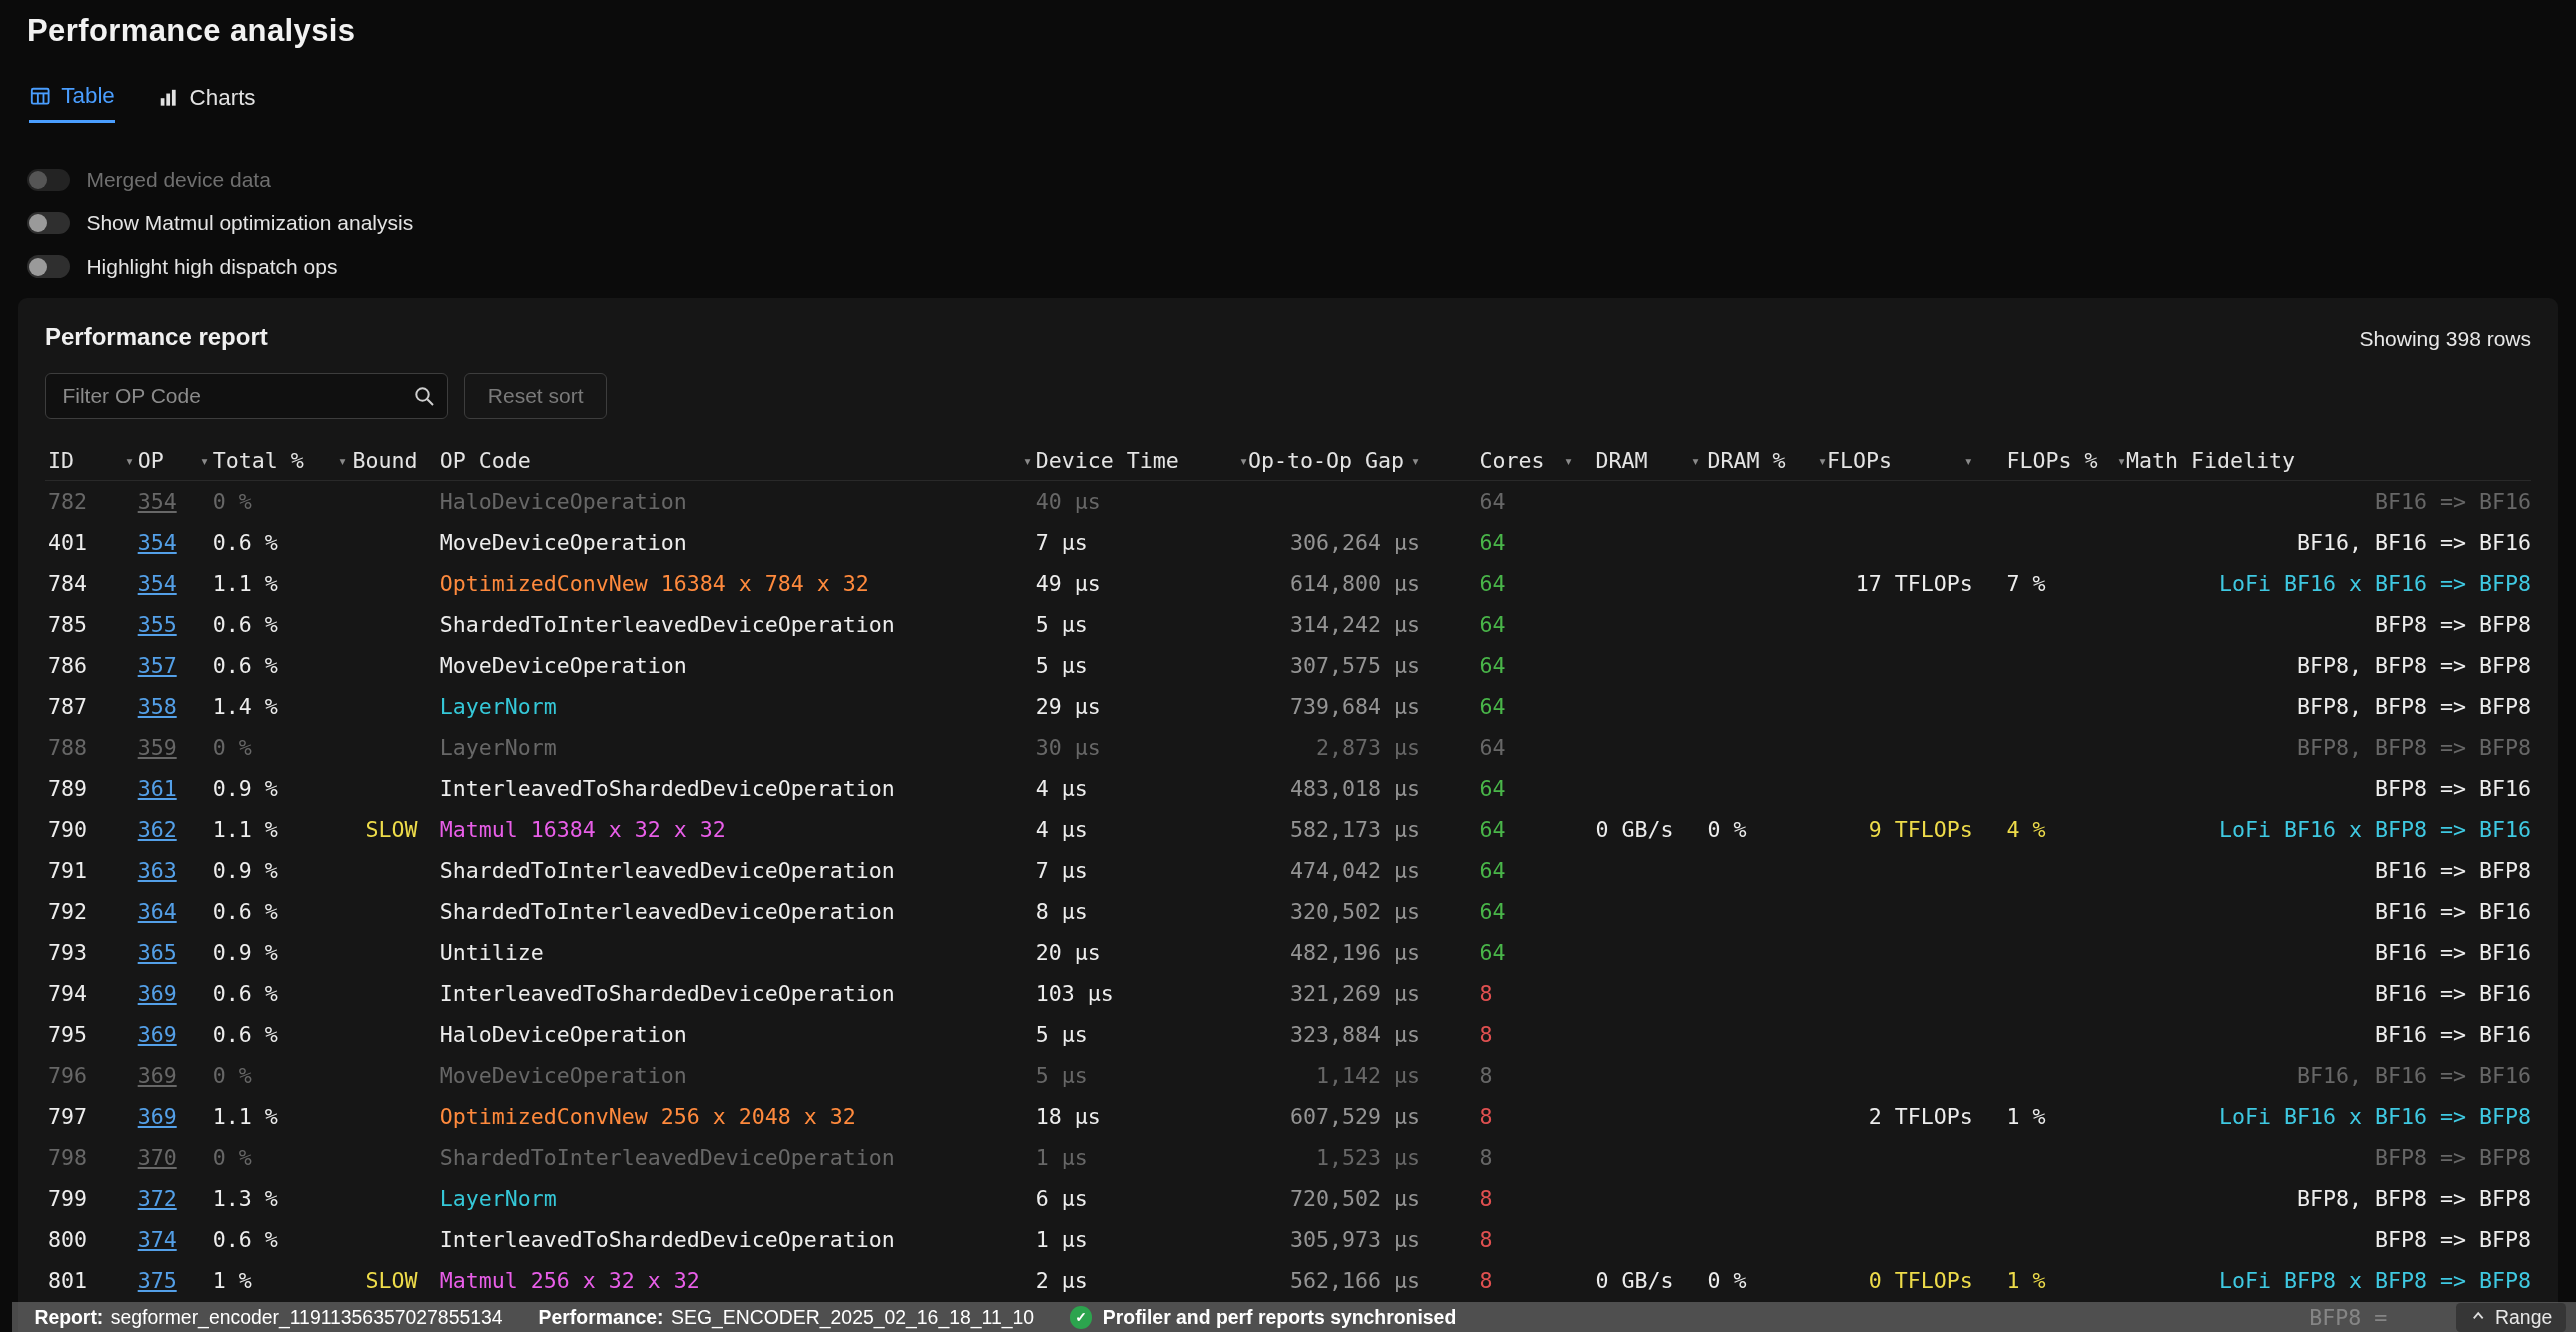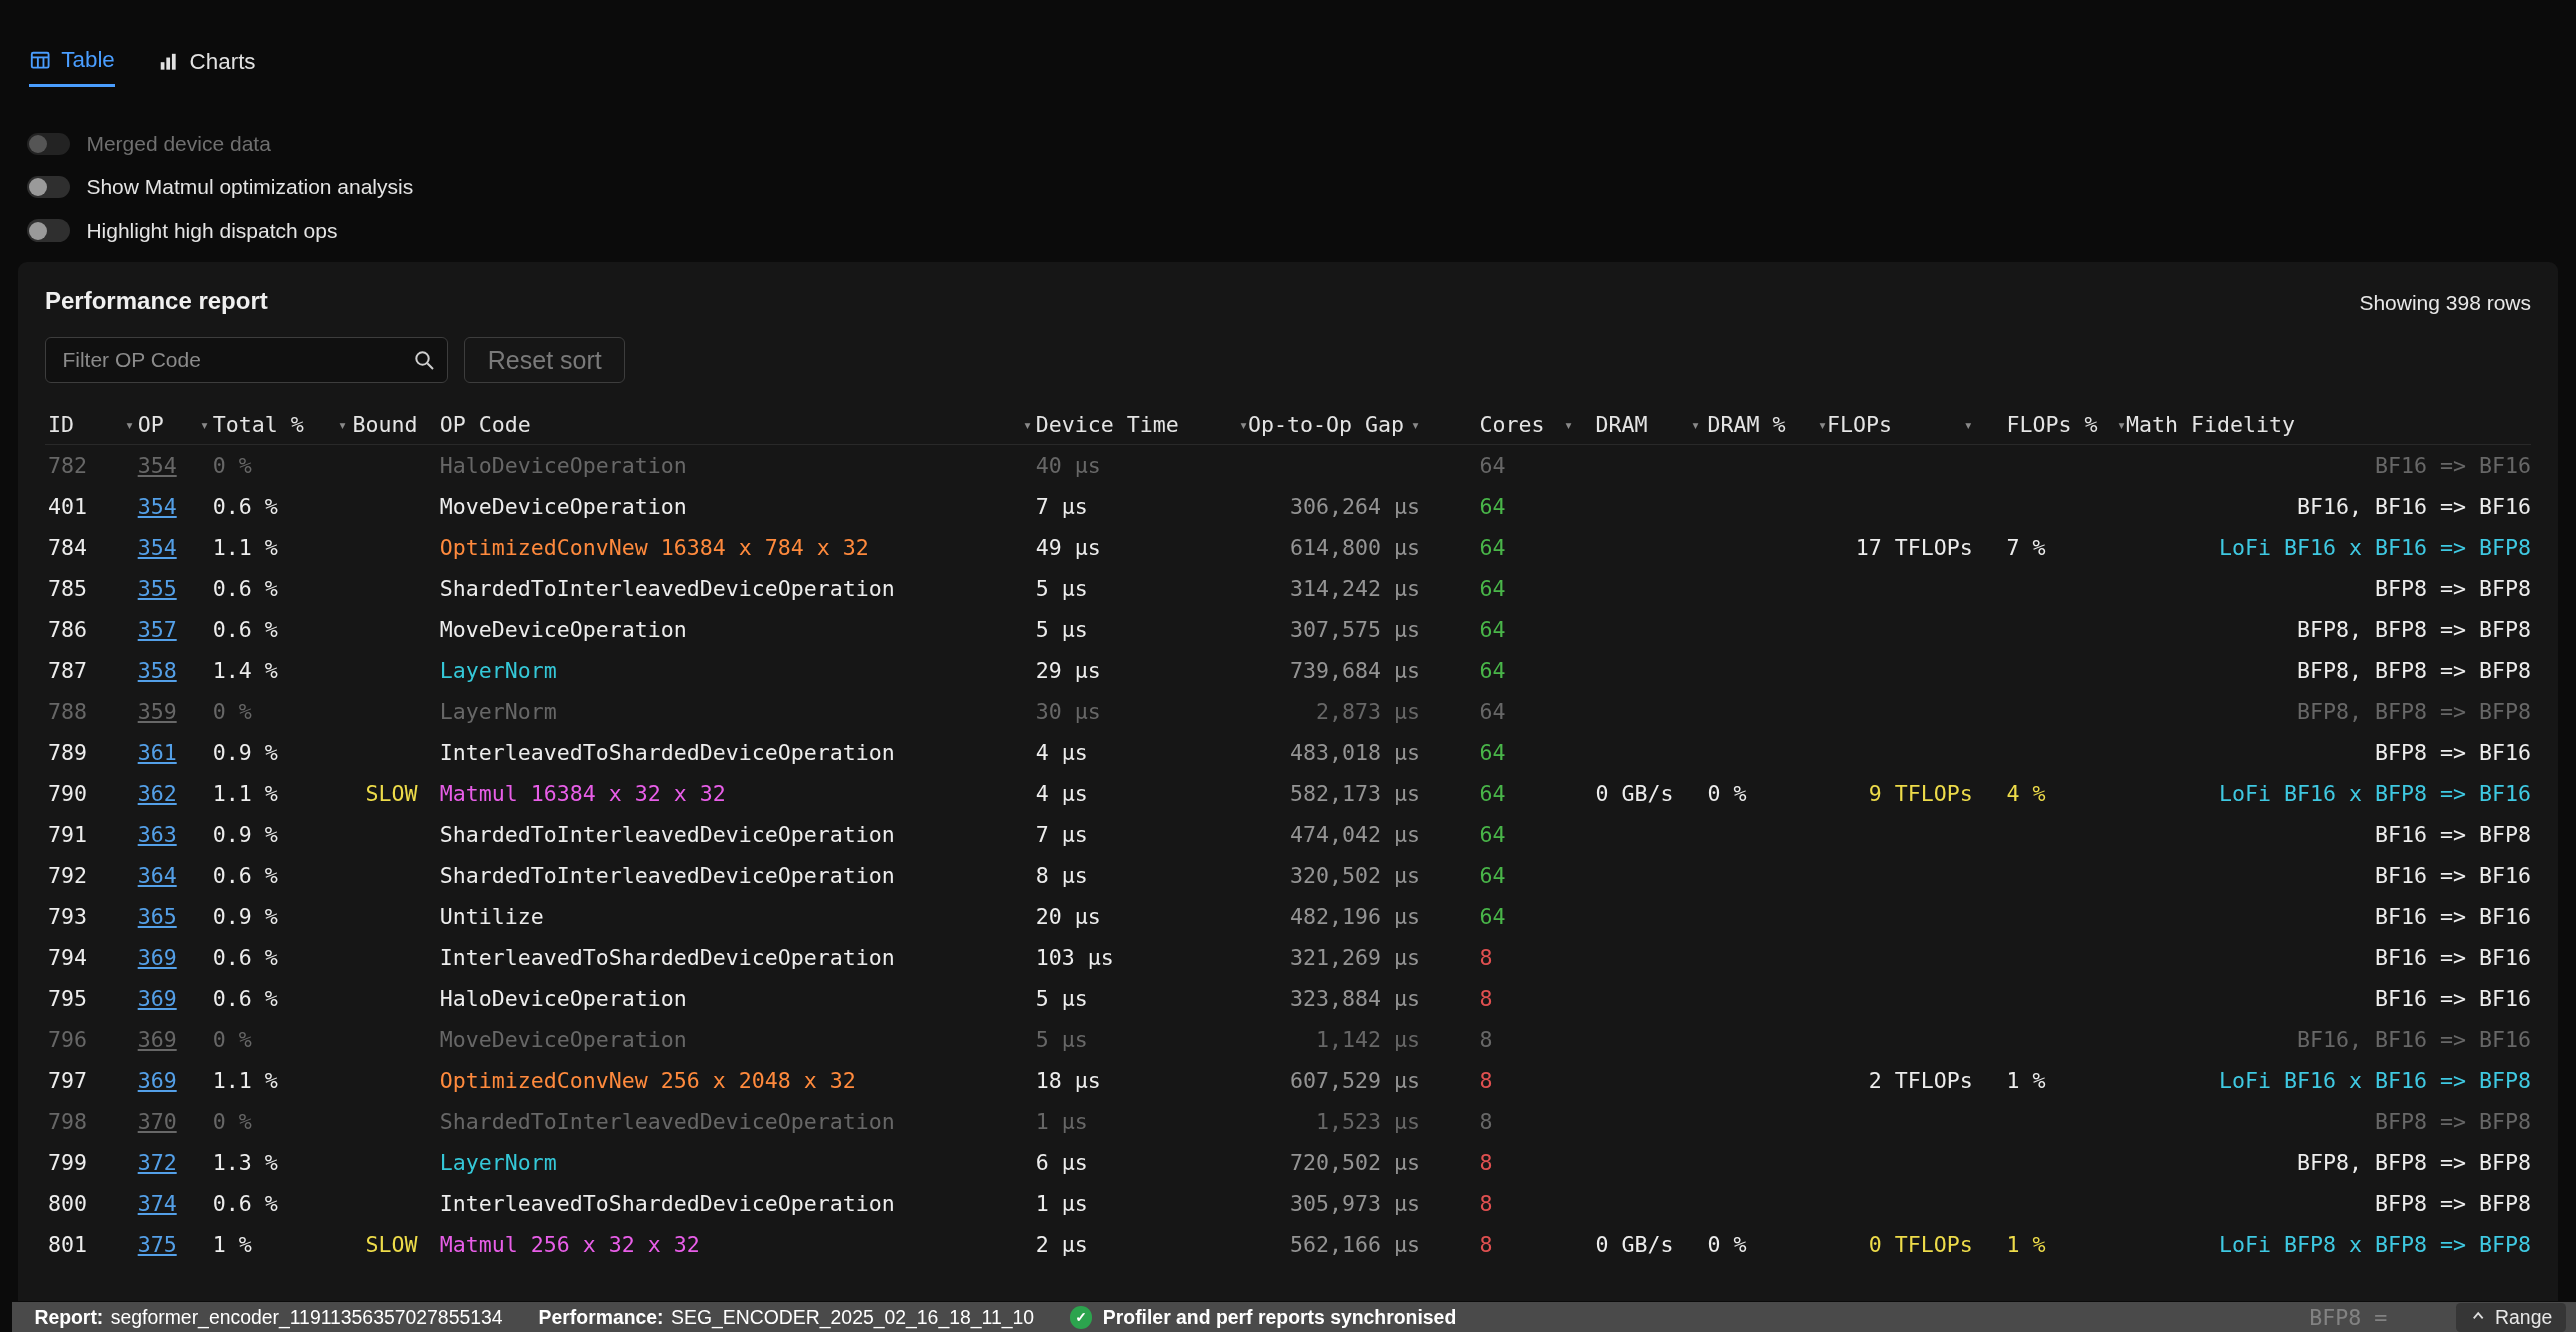--- a/index.html
+++ b/index.html
@@ -34,21 +34,21 @@
   .rows-summary { font-size:21px; color:#e8e8e8; }
 
   .controls { display:flex; gap:16.4px; margin-top:22.4px; align-items:center; }
   .search-wrap { position:relative; width:403px; }
   .search-wrap input { width:100%; height:46px; background:#101010; border:0.7px solid #3d3d3d;
     border-radius:6px; color:#e0e0e0; font-size:21px; padding:0 48px 0 16.4px;
     font-family:"Liberation Sans", sans-serif; outline:none; }
   .search-wrap input::placeholder { color:#8b8b8b; }
   .search-icon { position:absolute; right:12px; top:50%; transform:translateY(-50%); display:flex; cursor:pointer; }
   .reset-btn { height:46px; padding:0 22.4px; background:transparent; border:0.7px solid #3d3d3d;
-    border-radius:6px; color:#7a7a7a; font-size:25px; font-family:"Liberation Sans", sans-serif; cursor:pointer; }
+    border-radius:6px; color:#7a7a7a; font-size:21px; font-family:"Liberation Sans", sans-serif; cursor:pointer; }
 
   .thead { display:flex; margin-top:22.4px; height:39px; align-items:center;
     font-family:"DejaVu Sans Mono", monospace; font-size:21.6px; color:#e4e4e4;
     border-bottom:0.7px solid #292929; white-space:nowrap; }
   .hc { display:flex; align-items:center; justify-content:space-between; height:100%; }
   .caret { font-size:15px; color:#8a8a8a; margin-left:6px; }
 
   .tbody .row { display:flex; height:41px; align-items:center;
     font-family:"DejaVu Sans Mono", monospace; font-size:21.6px; color:#ededed; white-space:nowrap; }
   .cell { overflow:hidden; }
@@ -90,20 +90,21 @@
     display:flex; align-items:center; justify-content:center; font-size:14px; color:#fff; font-weight:700; }
   .ghost { margin-left:auto; font-family:"DejaVu Sans Mono", monospace; font-size:21.6px;
     color:rgba(235,235,235,0.35); margin-right:33px; }
   .range-btn { display:flex; align-items:center; gap:9px; background:#363636; border-radius:4.5px;
     padding:3px 13.4px; color:#e8e8e8; cursor:pointer; font-size:19.4px; }
 </style>
 </head>
 <body>
 
 <div class="top">
+  <h1>Performance analysis</h1>
 
   <div class="tabs">
     <div class="tab active">
       <span>
         <svg width="22.4" height="22.4" viewBox="0 0 24 24" fill="none" stroke="currentColor" stroke-width="2">
           <rect x="3" y="4" width="18" height="16" rx="1.5"></rect>
           <line x1="3" y1="9" x2="21" y2="9"></line>
           <line x1="9.5" y1="9" x2="9.5" y2="20"></line>
           <line x1="15.5" y1="9" x2="15.5" y2="20"></line>
         </svg>

